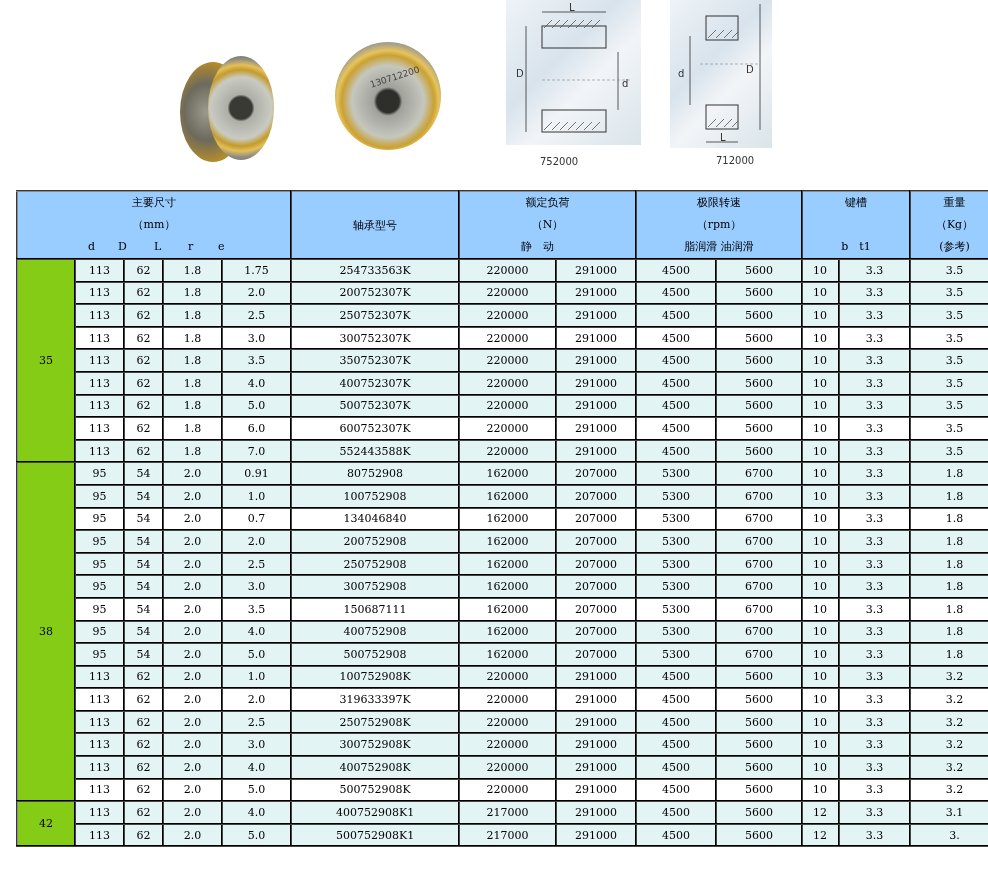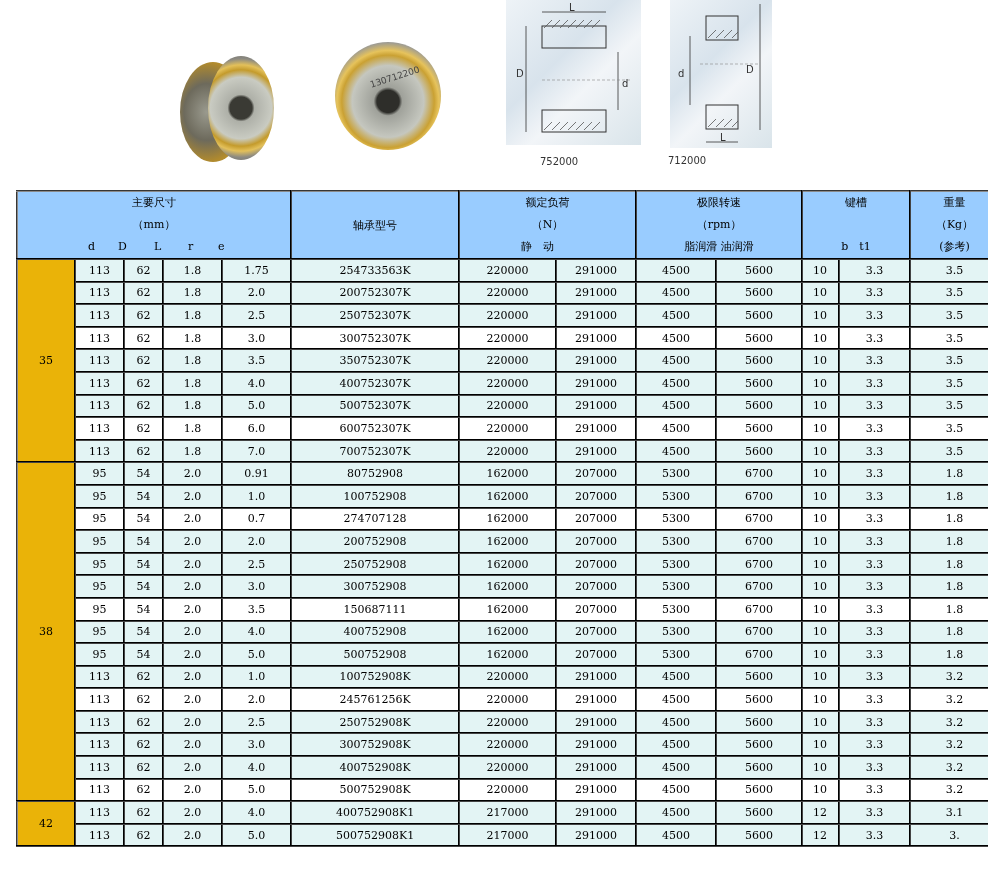--- a/index.html
+++ b/index.html
@@ -9,21 +9,21 @@
   .photo { position: absolute; }
   .bearing { position: absolute; border-radius: 50%; }
   .diagram { position: absolute; background: linear-gradient(135deg, #eef3f7 0%, #d8e3ec 40%, #f2f5f8 60%, #d9e4ea 100%); }
   .diag-label { position: absolute; font-family: "DejaVu Sans", sans-serif; font-size: 10px; color: #333; }
   table.spec { position: absolute; left: 16px; top: 190px; border-collapse: collapse; width: 982px; table-layout: fixed; }
   table.spec td, table.spec th { border: 2px solid #6e6e6e; border-style: outset; border-color: #8a8a8a #444 #444 #8a8a8a;
       text-align: center; padding: 0; font-weight: normal; font-size: 11px; line-height: 13px; }
   table.spec th { background: #99ccff; vertical-align: middle; }
   table.spec td { height: 20.6px; background: #e3f4f4; }
   table.spec tr.white td { background: #ffffff; }
-  table.spec td.group { background: #eab308; }
+  table.spec td.group { background: #84cc16; }
   .hline { display: block; height: 22px; line-height: 22px; }
   .sub { display: flex; justify-content: flex-start; }
 </style>
 </head>
 <body>
 
 <div class="figures">
 
   <div class="photo" style="left:178px;top:42px;width:98px;height:130px;">
     <div class="bearing" style="left:2px;top:20px;width:66px;height:100px;background:radial-gradient(ellipse at 40% 50%, #9a9a8e 0%, #6d6a5c 40%, #b08a2e 70%, #c9a23c 100%);"></div>
@@ -60,21 +60,21 @@
       <path d="M38,127 l8,-8 M46,127 l8,-8 M54,127 l8,-8 M62,127 l6,-6" stroke="#555" stroke-width="0.8"></path>
       <line x1="90" y1="4" x2="90" y2="130" stroke="#333" stroke-width="0.8"></line>
       <line x1="20" y1="36" x2="20" y2="105" stroke="#333" stroke-width="0.8"></line>
       <line x1="36" y1="142" x2="68" y2="142" stroke="#333" stroke-width="0.8"></line>
       <line x1="30" y1="64" x2="90" y2="64" stroke="#888" stroke-width="0.6" stroke-dasharray="3,2"></line>
     </svg>
     <span class="diag-label" style="left:76px;top:64px;">D</span>
     <span class="diag-label" style="left:8px;top:68px;">d</span>
     <span class="diag-label" style="left:50px;top:132px;">L</span>
   </div>
-  <span class="diag-label" style="left:668px;top:155px;text-align:right;">712000</span>
+  <span class="diag-label" style="left:716px;top:155px;text-align:right;">712000</span>
 </div>
 
 <table class="spec">
   <colgroup>
     <col style="width:58px">
       <col style="width:49px">
       <col style="width:39px">
       <col style="width:59px">
       <col style="width:69px">
     <col style="width:168px">
@@ -234,21 +234,21 @@
         <td>5600</td>
         <td style="text-align: left; padding-left: 10px;">10</td>
         <td>3.3</td>
         <td>3.5</td>
       </tr>
       <tr>
         <td>113</td>
         <td>62</td>
         <td>1.8</td>
         <td>7.0</td>
-        <td>700752307K</td>
+        <td>552443588K</td>
         <td style="text-align: center;">220000</td>
         <td>291000</td>
         <td style="text-align: center;">4500</td>
         <td>5600</td>
         <td style="text-align: left; padding-left: 10px;">10</td>
         <td>3.3</td>
         <td>3.5</td>
       </tr>
       <tr>
         <td class="group" rowspan="15">38</td>
@@ -277,21 +277,21 @@
         <td>6700</td>
         <td style="text-align: left; padding-left: 10px;">10</td>
         <td>3.3</td>
         <td>1.8</td>
       </tr>
       <tr class="white">
         <td>95</td>
         <td>54</td>
         <td>2.0</td>
         <td>0.7</td>
-        <td>274707128</td>
+        <td>134046840</td>
         <td style="text-align: center;">162000</td>
         <td>207000</td>
         <td style="text-align: center;">5300</td>
         <td>6700</td>
         <td style="text-align: left; padding-left: 10px;">10</td>
         <td>3.3</td>
         <td>1.8</td>
       </tr>
       <tr>
         <td>95</td>
@@ -389,21 +389,21 @@
         <td>5600</td>
         <td style="text-align: left; padding-left: 10px;">10</td>
         <td>3.3</td>
         <td>3.2</td>
       </tr>
       <tr class="white">
         <td>113</td>
         <td>62</td>
         <td>2.0</td>
         <td>2.0</td>
-        <td>245761256K</td>
+        <td>319633397K</td>
         <td style="text-align: center;">220000</td>
         <td>291000</td>
         <td style="text-align: center;">4500</td>
         <td>5600</td>
         <td style="text-align: left; padding-left: 10px;">10</td>
         <td>3.3</td>
         <td>3.2</td>
       </tr>
       <tr>
         <td>113</td>

